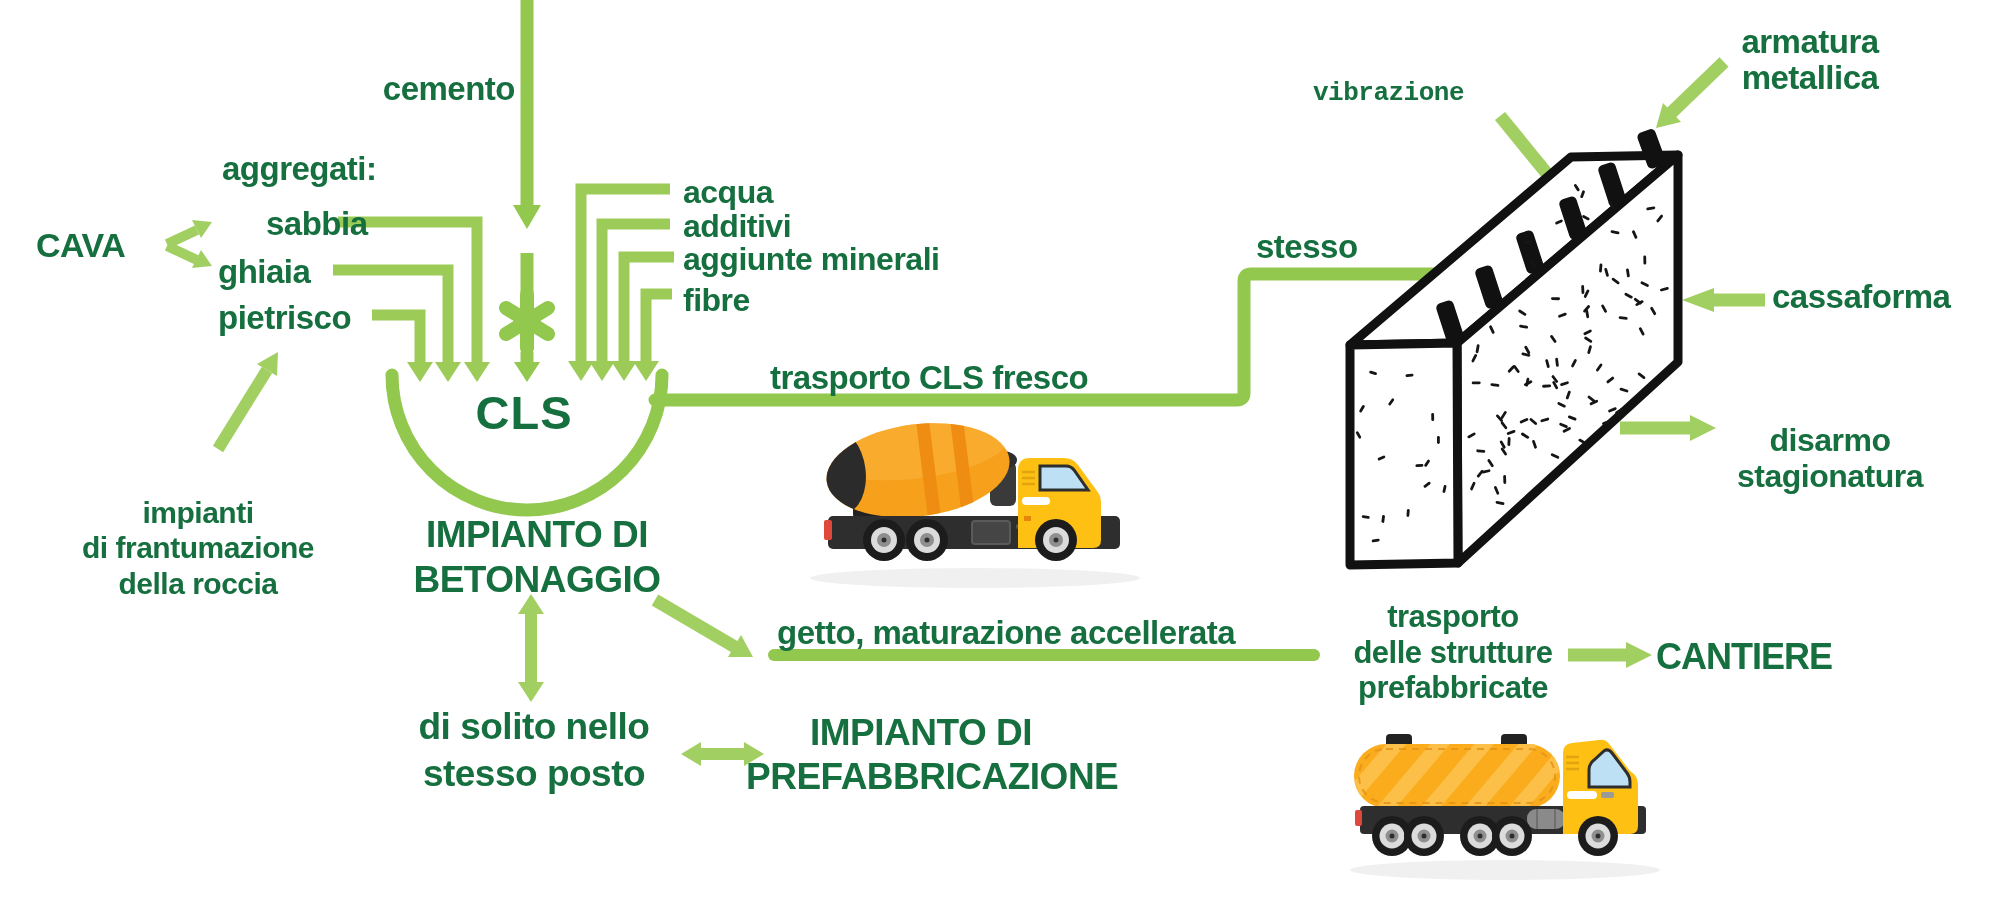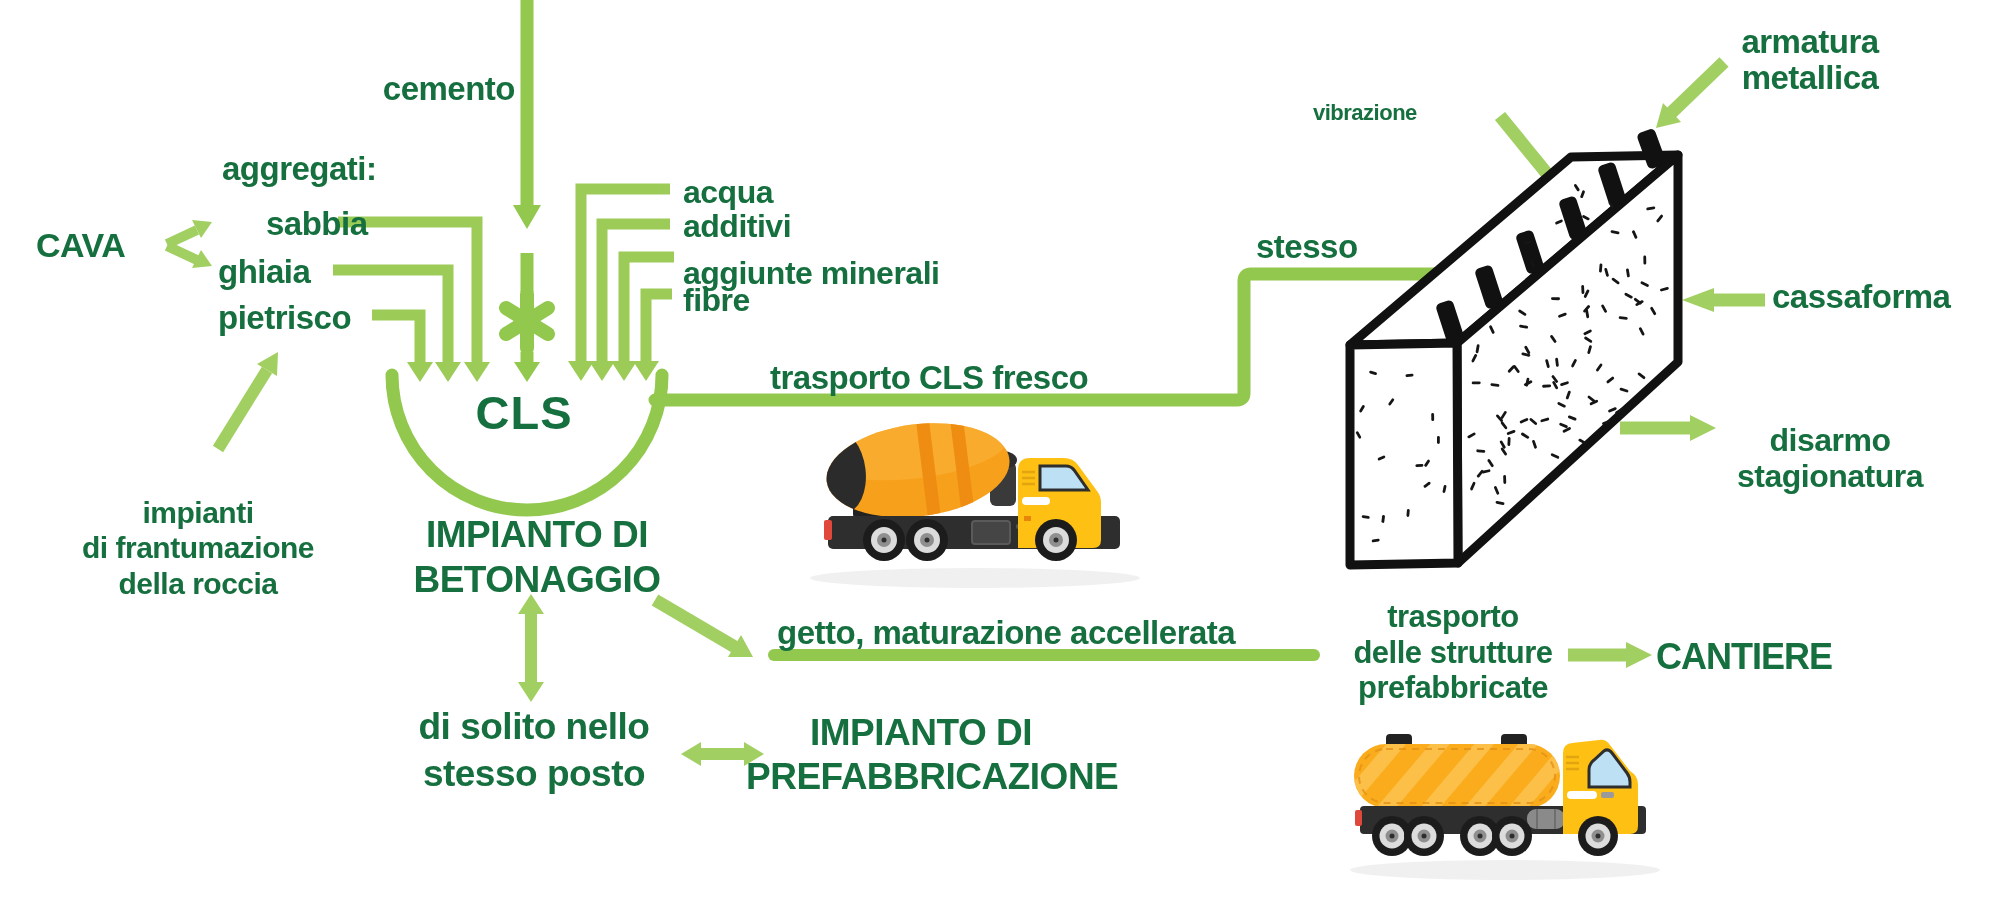--- a/index.html
+++ b/index.html
@@ -380,30 +380,30 @@
 <div class="lbl" style="left:222px;top:150px;font-size:33px;">aggregati:</div>
 <div class="lbl" style="left:36px;top:226px;font-size:34px;">CAVA</div>
 <div class="lbl" style="left:218px;top:205px;font-size:33px;margin-left:48px;">sabbia</div>
 <div class="lbl" style="left:218px;top:253px;font-size:33px;text-align:center;">ghiaia</div>
 <div class="lbl" style="left:218px;top:299px;font-size:33px;">pietrisco</div>
 <div class="lbl ctr" style="left:38px;top:455px;width:320px;font-size:30px;line-height:1.18;margin-top:40px;">impianti
 di frantumazione
 della roccia</div>
 <div class="lbl" style="left:683px;top:174px;font-size:32px;">acqua</div>
 <div class="lbl" style="left:683px;top:208px;font-size:32px;">additivi</div>
-<div class="lbl" style="left:683px;top:241px;font-size:32px;margin-top:14px;">aggiunte minerali</div>
+<div class="lbl" style="left:683px;top:241px;font-size:32px;">aggiunte minerali</div>
 <div class="lbl" style="left:683px;top:282px;font-size:32px;">fibre</div>
 
 <div class="lbl ctr" style="left:444px;top:386px;width:160px;font-size:47px;letter-spacing:1px;">CLS</div>
 <div class="lbl ctr" style="left:377px;top:512px;width:320px;font-size:37px;line-height:1.22;">IMPIANTO DI
 BETONAGGIO</div>
 <div class="lbl" style="left:770px;top:359px;font-size:33px;">trasporto CLS fresco</div>
 
 <div class="lbl" style="left:1256px;top:228px;font-size:33px;">stesso</div>
-<div class="lbl" style="left:1313px;top:100px;font-size:22px;">vibrazione</div>
+<div class="lbl" style="left:1313px;top:79px;font-size:26px;font-family:Liberation Mono, monospace;">vibrazione</div>
 <div class="lbl ctr" style="left:1730px;top:24px;width:160px;font-size:33px;line-height:1.1;">armatura
 metallica</div>
 <div class="lbl" style="left:1772px;top:278px;font-size:33px;text-align:center;">cassaforma</div>
 <div class="lbl ctr" style="left:1715px;top:402px;width:230px;font-size:32px;line-height:1.12;margin-top:21px;">disarmo
 stagionatura</div>
 
 <div class="lbl" style="left:777px;top:614px;font-size:33px;">getto, maturazione accellerata</div>
 <div class="lbl ctr" style="left:384px;top:703px;width:300px;font-size:37px;line-height:1.28;">di solito nello
 stesso posto</div>
 <div class="lbl ctr" style="left:746px;top:711px;width:350px;font-size:37px;line-height:1.18;">IMPIANTO DI

